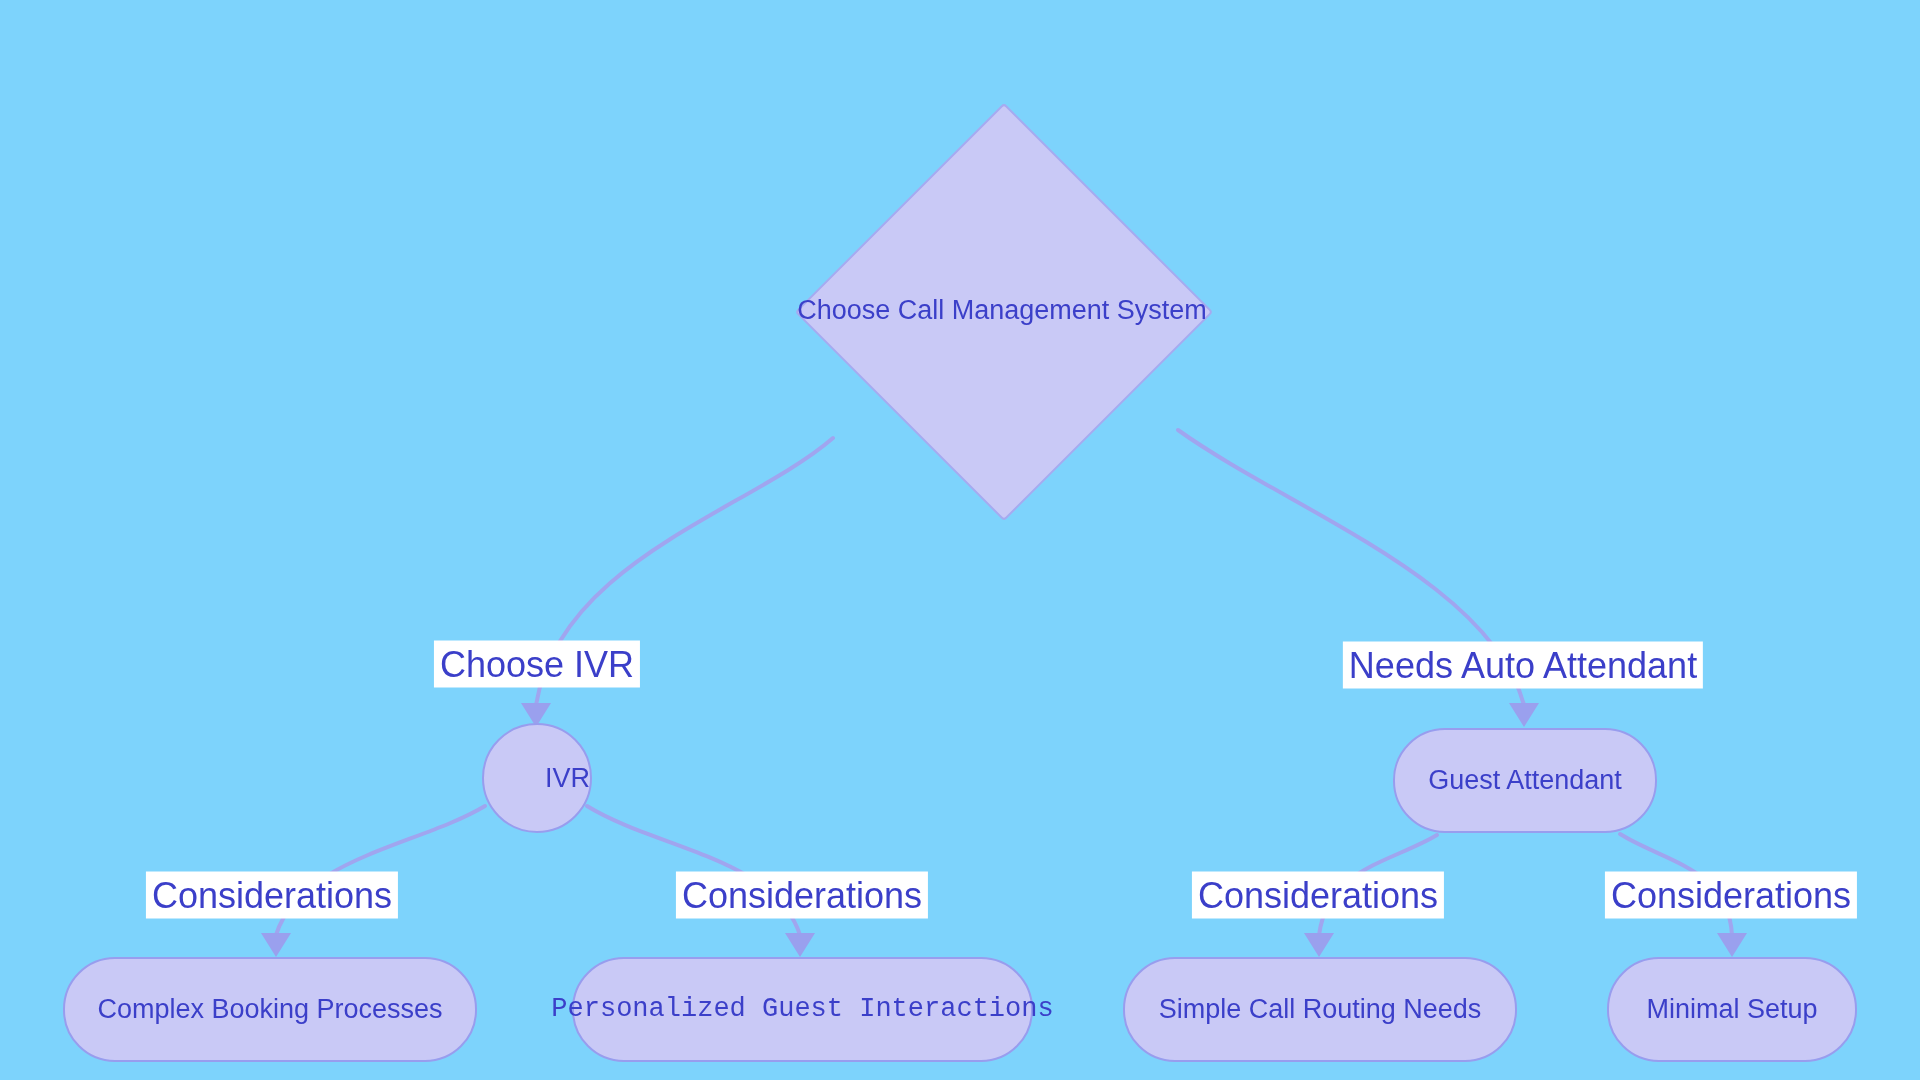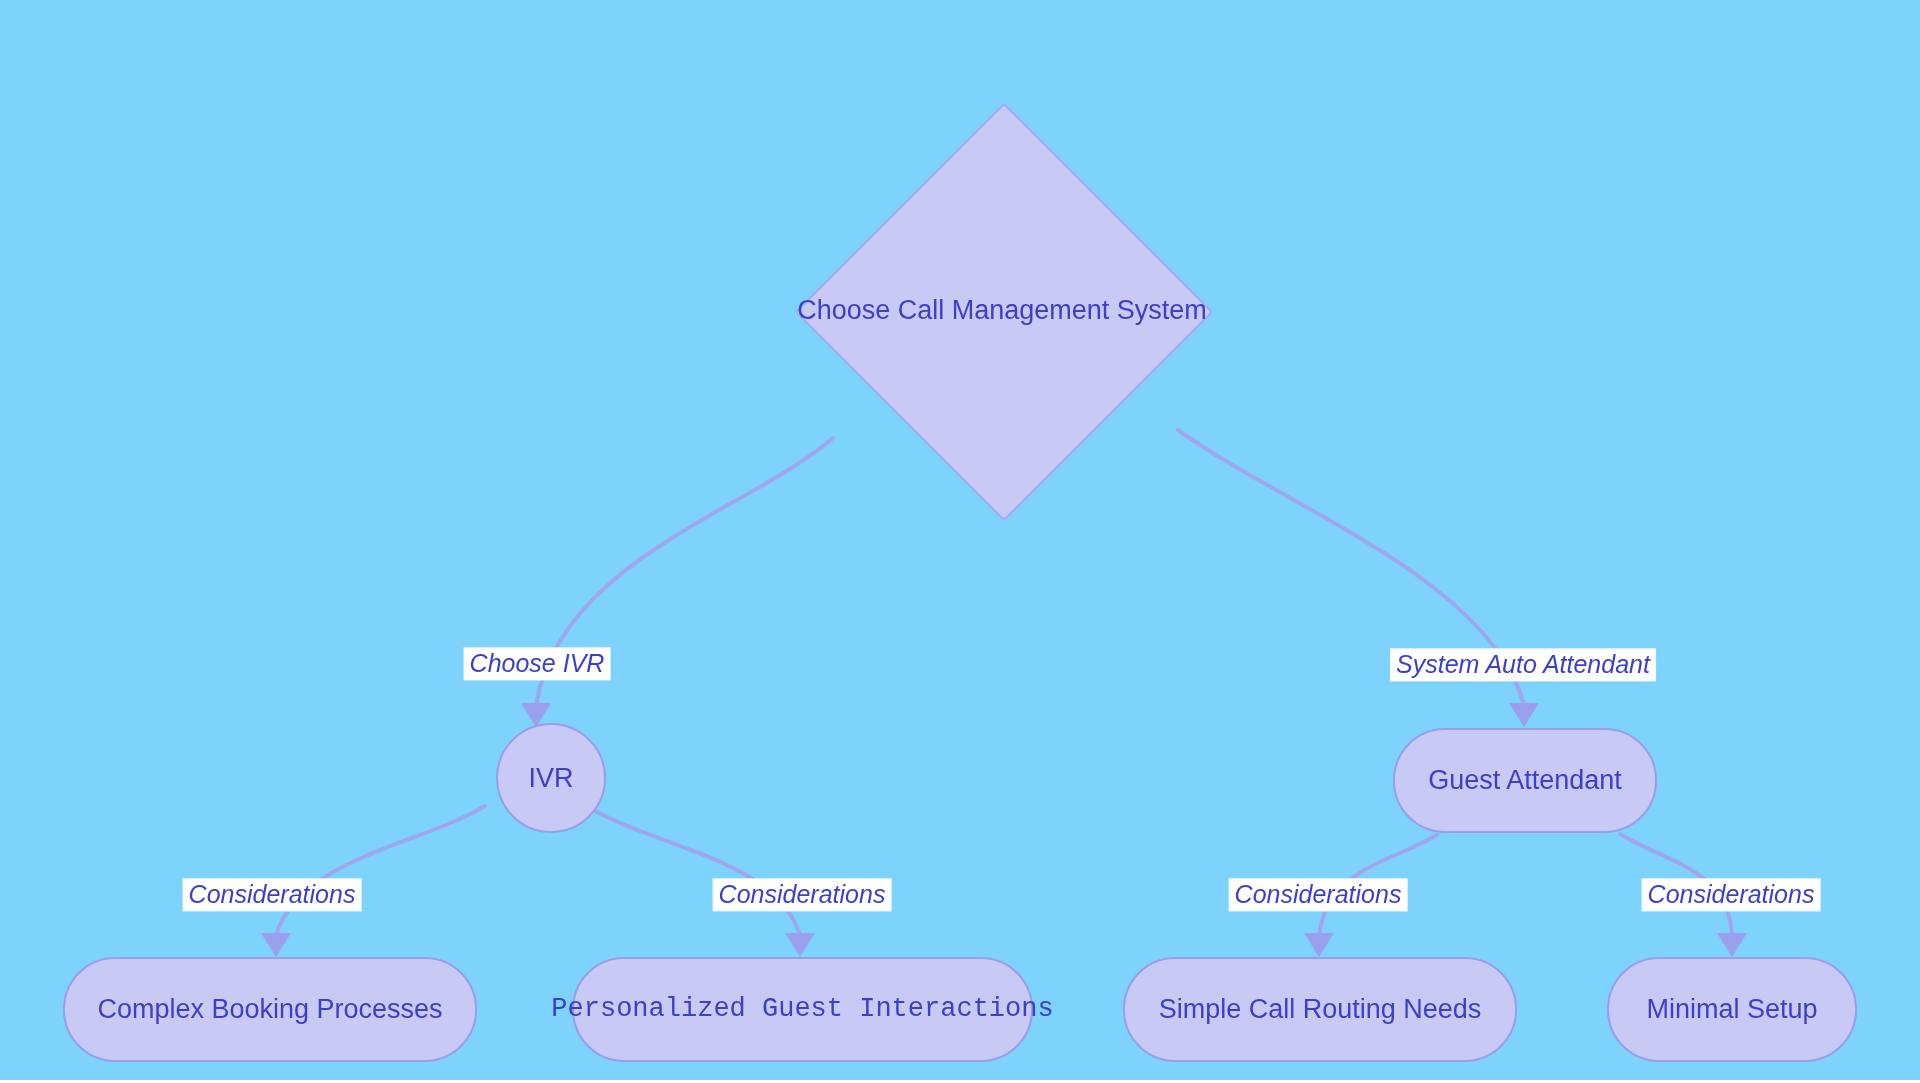--- a/index.html
+++ b/index.html
@@ -71,27 +71,26 @@
     transform: rotate(45deg);
   }
   .diamond-container .node-label {
     position: relative;
   }
   .edge-label {
     position: absolute;
     transform: translate(-50%, -50%);
     background: #ffffff;
     color: #3b3fc9;
-    font-size: 25px;
+    font-size: 36px;
     line-height: 1.25;
     white-space: nowrap;
     padding: 1px 6px;
     z-index: 2;
     text-align: right;
-    font-style: italic;
   }
 </style>
 </head>
 <body>
 
 <div class="canvas">
 
   <svg class="edges-layer" width="1920" height="1083" viewBox="0 0 1920 1083" xmlns="http://www.w3.org/2000/svg">
 
     <path class="edge-path" d="M 833 438 C 750 510, 560 560, 536 705"></path>
@@ -111,21 +110,21 @@
 
     <path class="edge-path" d="M 1620 834 C 1665 862, 1728 868, 1732 935"></path>
     <polygon class="arrowhead" points="1717,933 1747,933 1732,957"></polygon>
   </svg>
 
   <div class="node diamond-container" style="left:792px; top:100px; width:420px; height:420px;">
     <div class="diamond-shape"></div>
     <div class="node-label">Choose Call Management System</div>
   </div>
 
-  <div class="node circle-node" style="left:496px; top:723px; width:110px; height:110px;">
+  <div class="node circle-node" style="left:482px; top:723px; width:110px; height:110px;justify-content:flex-end;">
     <div class="node-label">IVR</div>
   </div>
 
   <div class="node stadium" style="left:1393px; top:728px; width:264px; height:105px;">
     <div class="node-label">Guest Attendant</div>
   </div>
 
   <div class="node stadium" style="left:63px; top:957px; width:414px; height:105px;justify-content:center;">
     <div class="node-label">Complex Booking Processes</div>
   </div>
@@ -137,21 +136,21 @@
   <div class="node stadium" style="left:1123px; top:957px; width:394px; height:105px;">
     <div class="node-label">Simple Call Routing Needs</div>
   </div>
 
   <div class="node stadium" style="left:1607px; top:957px; width:250px; height:105px;">
     <div class="node-label">Minimal Setup</div>
   </div>
 
   <div class="edge-label" style="left:537px; top:664px;">Choose IVR</div>
 
-  <div class="edge-label" style="left:1523px; top:665px;">System Auto Attendant</div>
+  <div class="edge-label" style="left:1523px; top:665px;">Needs Auto Attendant</div>
 
   <div class="edge-label" style="left:272px; top:895px;">Considerations</div>
 
   <div class="edge-label" style="left:802px; top:895px;">Considerations</div>
 
   <div class="edge-label" style="left:1318px; top:895px;">Considerations</div>
 
   <div class="edge-label" style="left:1731px; top:895px;">Considerations</div>
 
 </div>

